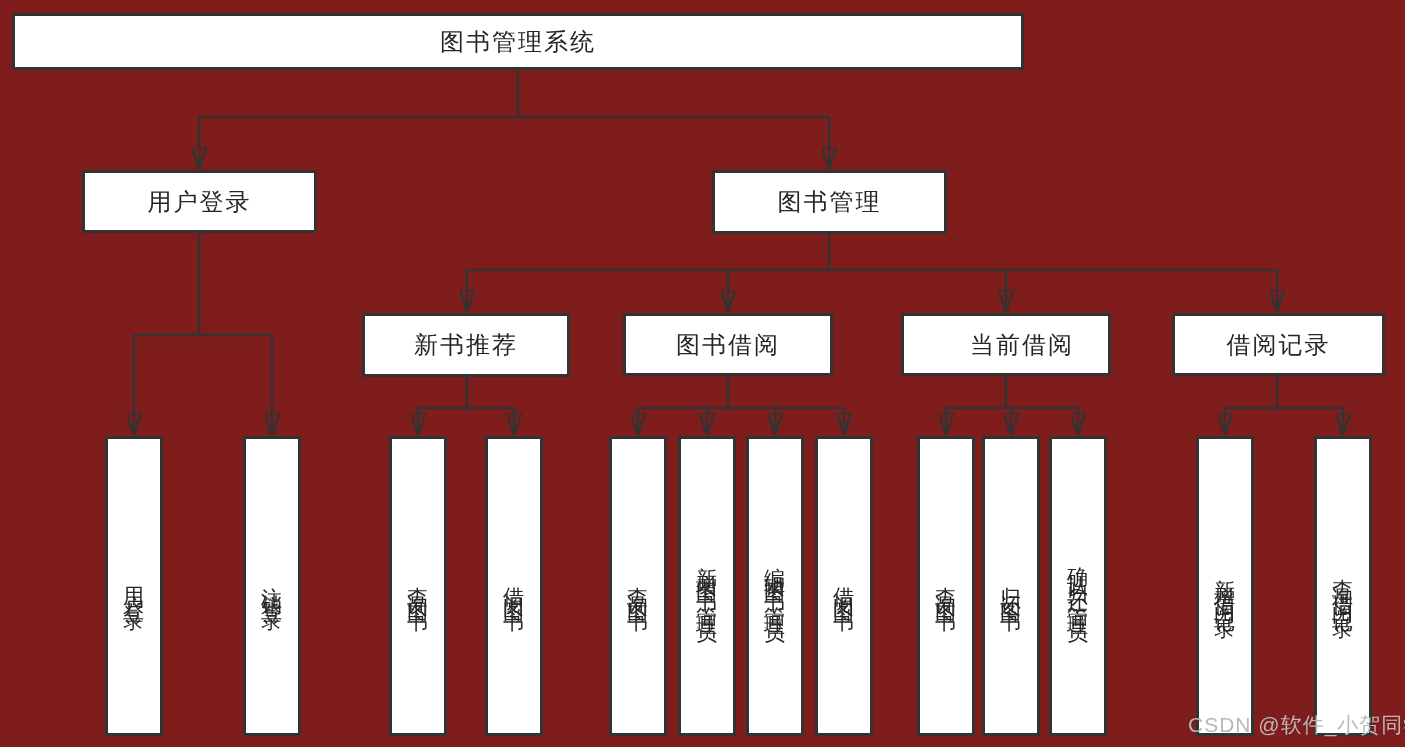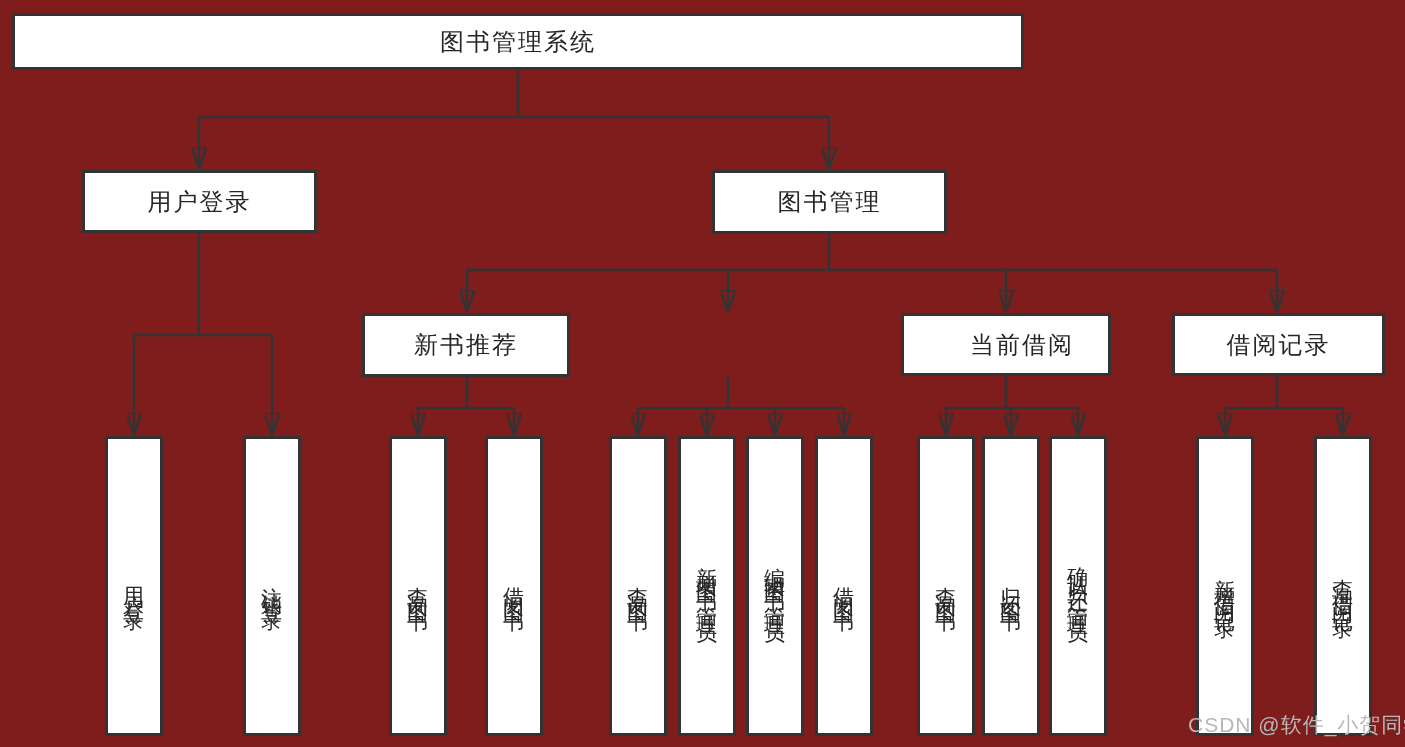--- a/index.html
+++ b/index.html
@@ -83,20 +83,23 @@
   <div class="hnode" style="left:82px;top:170px;width:235px;height:63px;">
     <span>用户登录</span>
   </div>
   <div class="hnode" style="left:712px;top:170px;width:235px;height:64px;">
     <span>图书管理</span>
   </div>
 
   <div class="hnode" style="left:362px;top:313px;width:208px;height:64px;">
     <span>新书推荐</span>
   </div>
+  <div class="hnode" style="left:623px;top:313px;width:210px;height:63px;">
+    <span>图书借阅</span>
+  </div>
   <div class="hnode" style="left:901px;top:313px;width:210px;height:63px;padding-left:32px;">
     <span>当前借阅</span>
   </div>
   <div class="hnode" style="left:1172px;top:313px;width:213px;height:63px;">
     <span>借阅记录</span>
   </div>
 
   <div class="vnode" style="left:105px;">
     <span class="vlabel">用户登录</span>
   </div>

